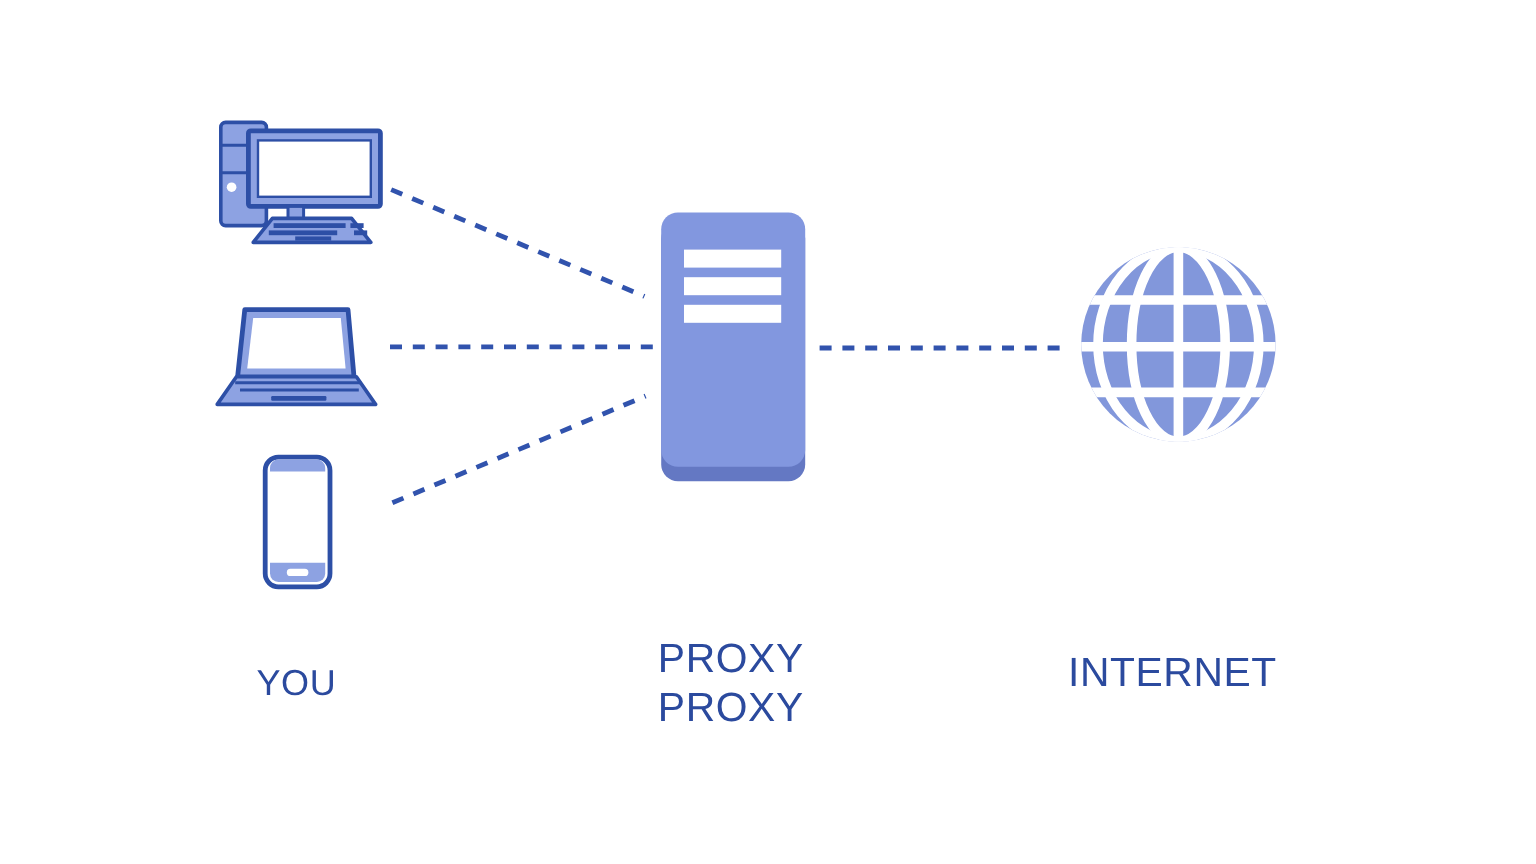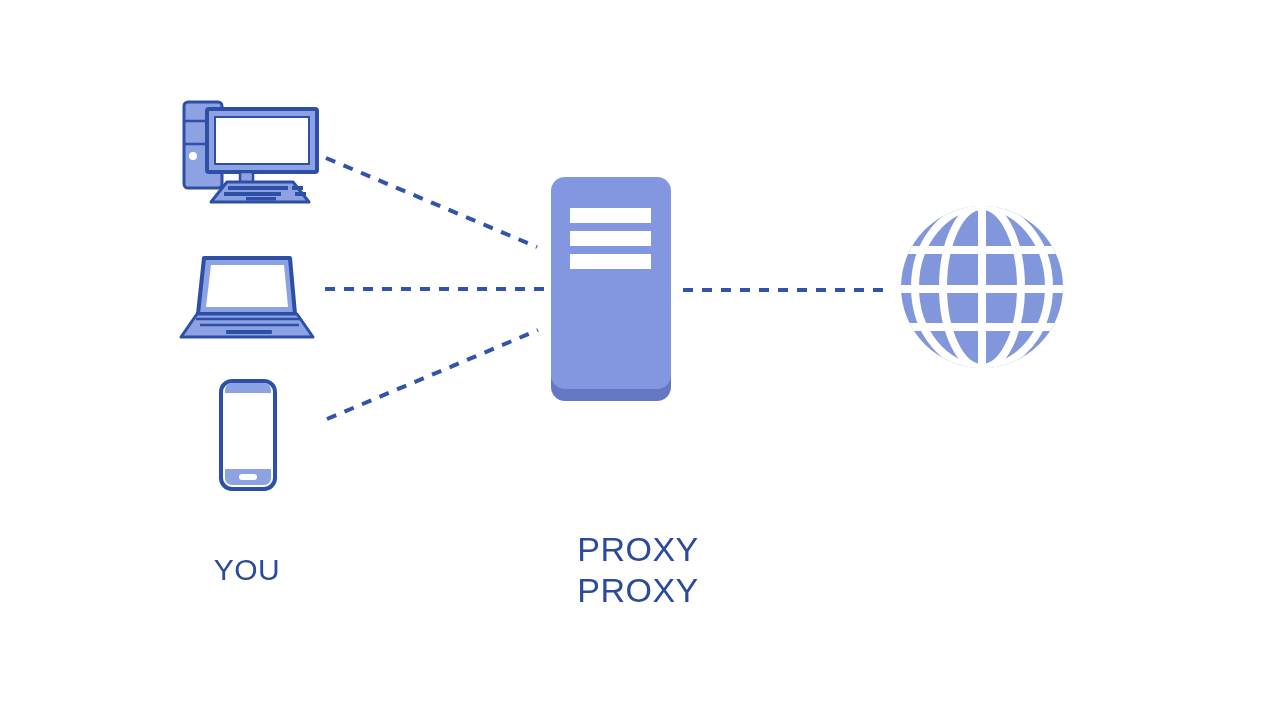--- a/index.html
+++ b/index.html
@@ -36,21 +36,21 @@
   .label {
     position: absolute;
     color: var(--label-text, #2b4a9e);
     font-size: 34px;
     letter-spacing: 0.5px;
     text-align: center;
     line-height: 41px;
     user-select: none;
   }
   .label-you      { left: 187px; top: 549px; width: 120px; font-size: 30px; }
-  .label-proxy    { left: 548px; top: 529px; width: 180px; text-align: center; }
+  .label-proxy    { left: 519px; top: 529px; width: 180px; text-align: center; }
   .label-internet { left: 867px; top: 541px; width: 220px; }
 </style>
 </head>
 <body>
 
 <div class="canvas">
 
   <svg width="1280" height="720" viewBox="0 0 1280 720">
 
     <defs>
@@ -117,13 +117,14 @@
     </g>
   </svg>
 
   <div class="label label-you">YOU</div>
 
   <div class="label label-proxy">
     <div>PROXY</div>
     <div>PROXY</div>
   </div>
 
+  <div class="label label-internet">INTERNET</div>
 </div>
 
 </body></html>

